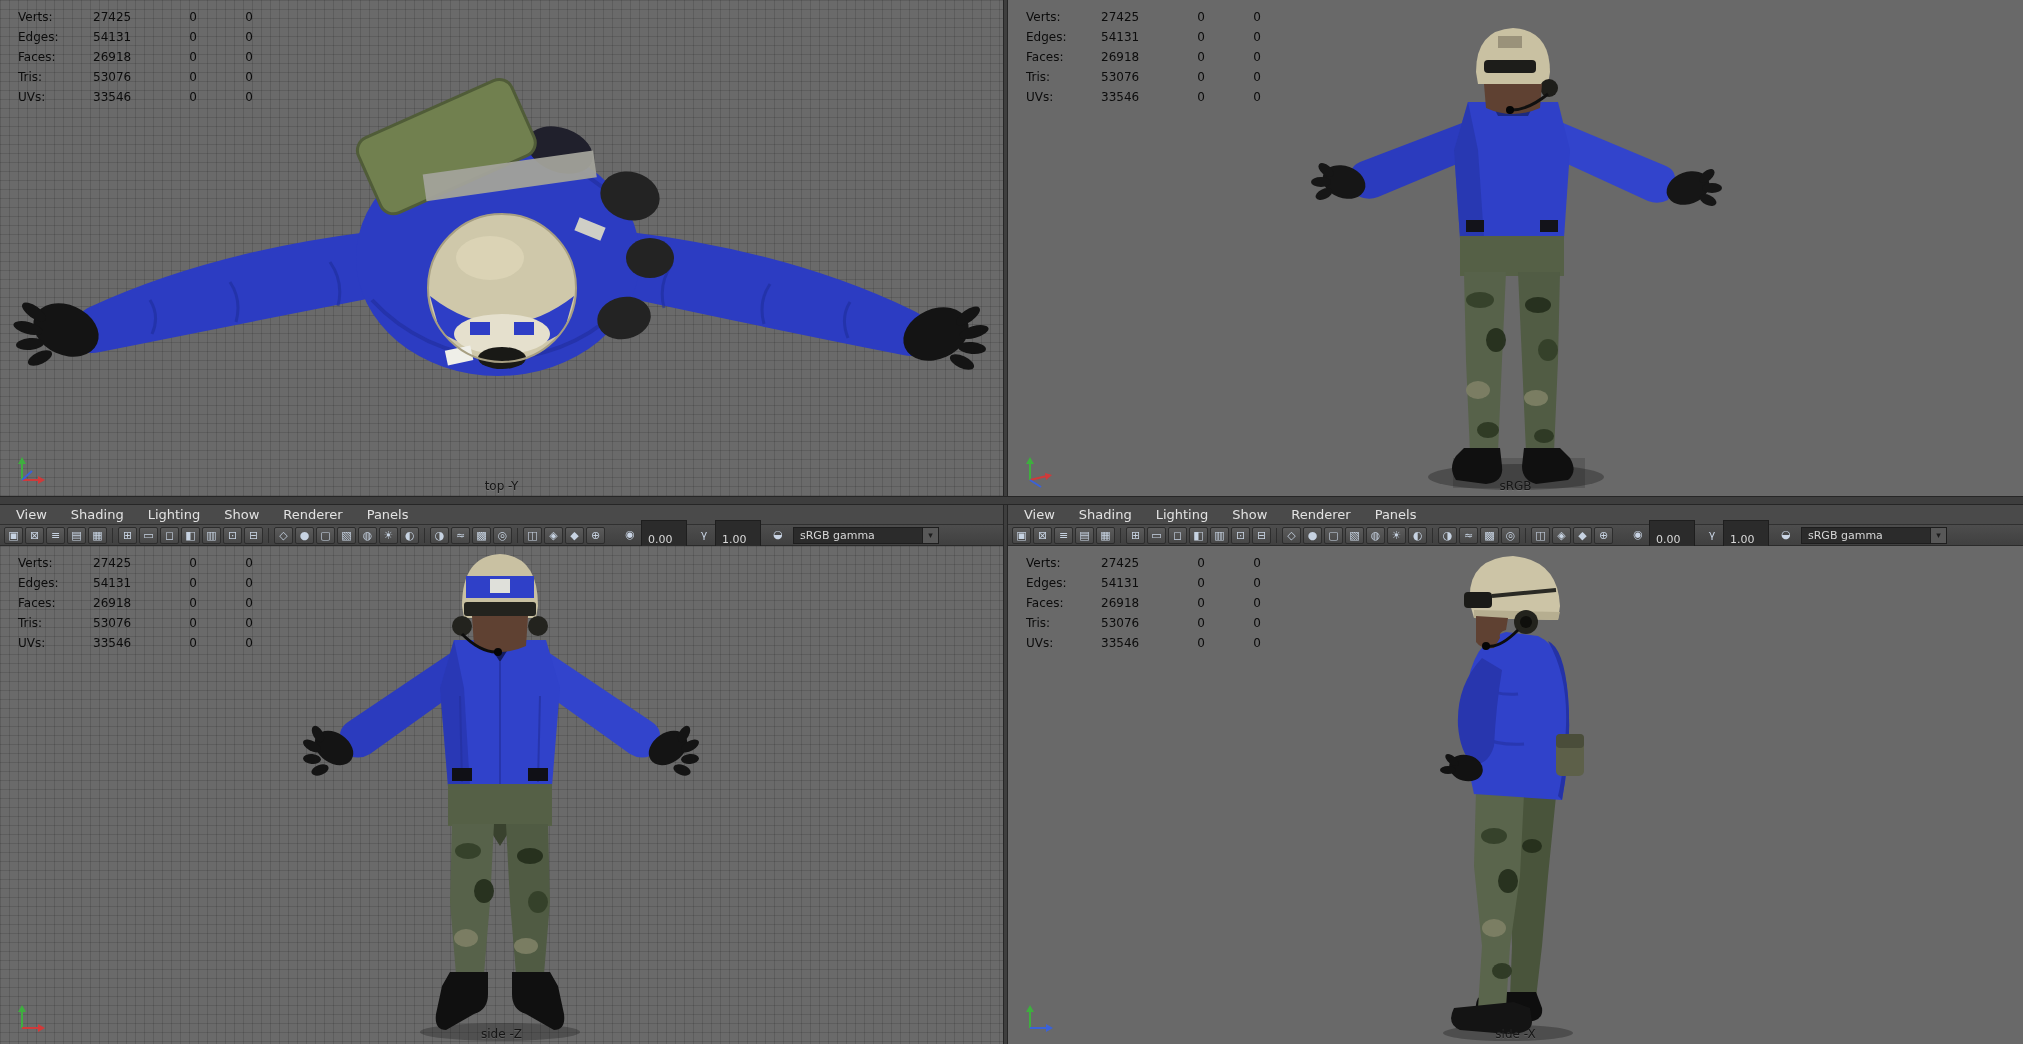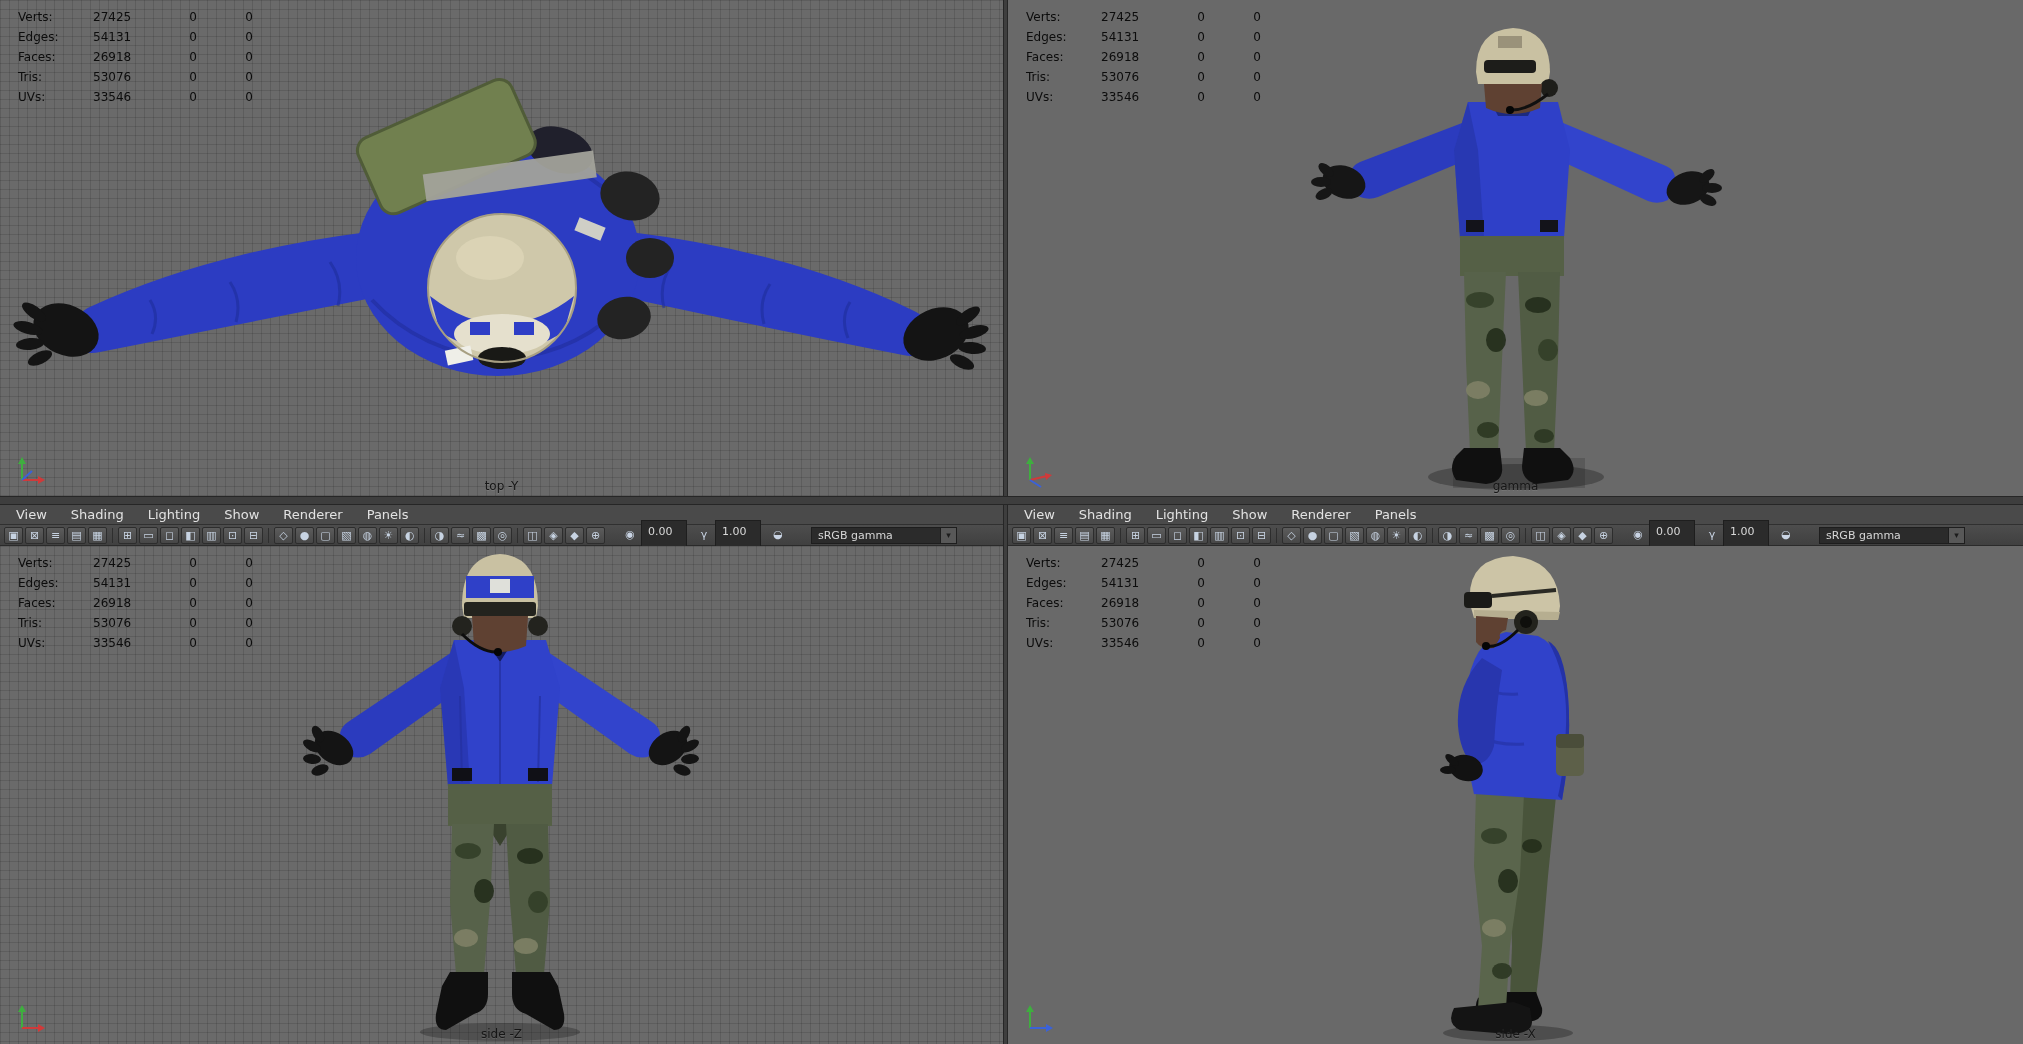--- a/index.html
+++ b/index.html
@@ -48,23 +48,23 @@
   .menu-item{font-size:13px;color:#e2e2e2;line-height:20px;padding:0 12px;cursor:default;white-space:nowrap}
   .toolbar{height:21px;background:linear-gradient(#4d4d4d,#404040);border-bottom:1px solid #2a2a2a;
     display:flex;align-items:center;padding:0 4px;gap:2px}
   .tb-icons{display:flex;align-items:center;gap:2px}
   .tb-icon{flex:0 0 auto;width:19px;height:17px;background:linear-gradient(#5c5c5c,#474747);
     border:1px solid #2d2d2d;border-radius:2px;color:#c7d3e2;font-size:11px;line-height:15px;
     text-align:center;overflow:hidden}
   .tb-icon.sep{width:1px;height:15px;background:#2e2e2e;border:none;border-radius:0;margin:0 3px}
   .tb-mini{flex:0 0 auto;width:18px;height:16px;color:#c9d4e4;font-size:11px;line-height:16px;text-align:center}
   .tb-field{flex:0 0 auto;height:31px;min-width:46px;background:#2b2b2b;border:1px solid #1e1e1e;
-    color:#d8d8d8;font-size:11px;line-height:14px;padding:4px 6px}
+    color:#d8d8d8;font-size:11px;line-height:14px;padding:12px 6px}
   .tb-dropdown{flex:0 0 auto;display:flex;align-items:flex-end;height:17px;background:#2b2b2b;
-    border:1px solid #1e1e1e;margin-left:22px}
+    border:1px solid #1e1e1e;margin-left:4px}
   .dd-text{width:128px;color:#d6d6d6;font-size:11px;line-height:15px;padding:0 6px;white-space:nowrap;overflow:hidden}
   .dd-chevron{width:16px;height:15px;background:#585858;color:#1c1c1c;font-size:9px;line-height:15px;
     text-align:center;border-left:1px solid #1e1e1e}
   .ml14{margin-left:14px}.ml6{margin-left:6px}
 </style>
 </head>
 <body>
 
 <div class="viewport" id="vp1">
   <div class="vp-canvas grid-bg">
@@ -237,21 +237,21 @@
         <span class="hud-z2">0</span>
       </div>
       </div>
     <svg class="gizmo" width="40" height="40">
       <line x1="10" y1="30" x2="10" y2="12" stroke="#3fae3f" stroke-width="2"></line>
         <polygon points="10,7 6,14 14,14" fill="#3fae3f"></polygon>
       <line x1="10" y1="30" x2="27" y2="26" stroke="#d03a3a" stroke-width="2"></line>
         <polygon points="32,25 25,23 26,30" fill="#d03a3a"></polygon>
       <line x1="10" y1="30" x2="21" y2="37" stroke="#3b62d8" stroke-width="2"></line>
     </svg>
-    <div class="vp-label">gamma</div>
+    <div class="vp-label">sRGB</div>
   </div>
 </div>
 
 <div class="viewport" id="vp3">
   <div class="menubar">
     <div style="display:flex">
 
     <div class="menu-item">View</div>
         <div class="menu-item">Shading</div>
         <div class="menu-item">Lighting</div>

